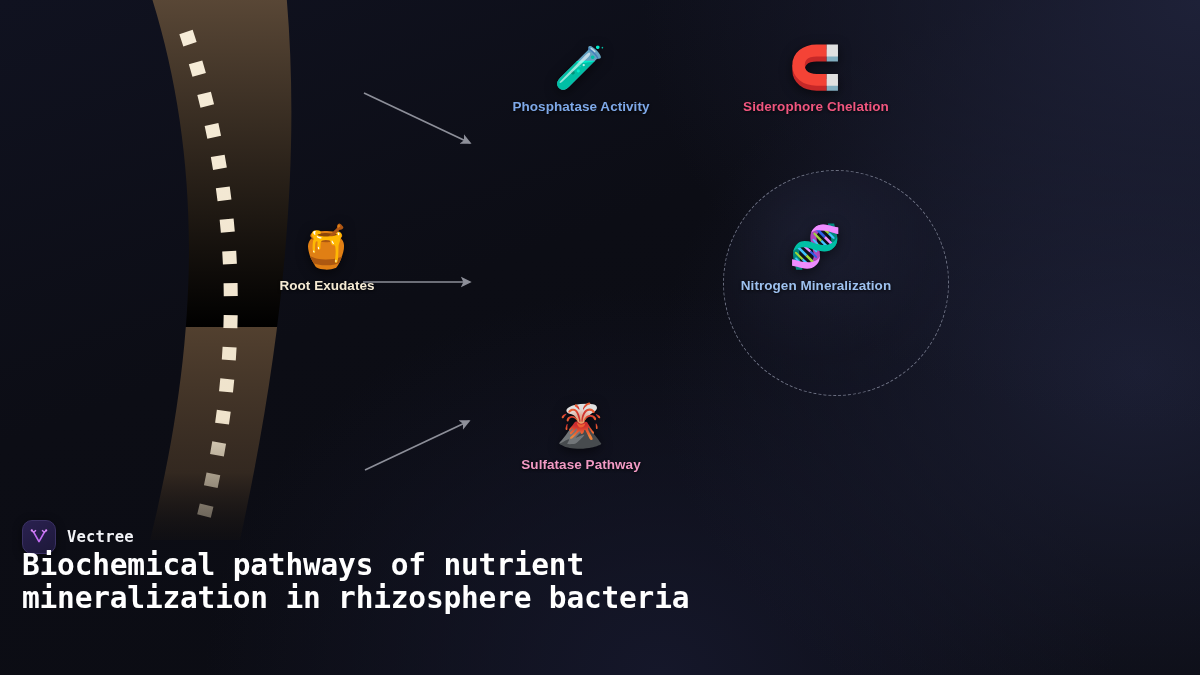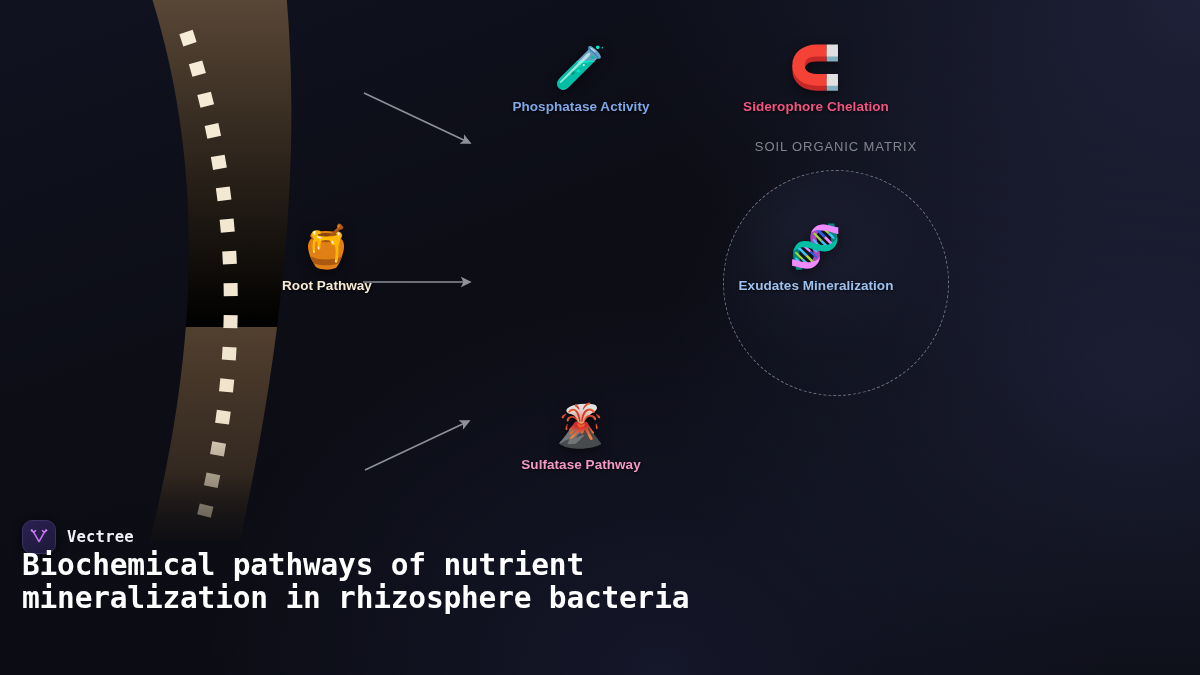--- a/index.html
+++ b/index.html
@@ -141,21 +141,20 @@
           <stop offset="80%" stop-color="#efe3cc" stop-opacity="1"></stop>
           <stop offset="100%" stop-color="#b6ab96" stop-opacity="0.55"></stop>
         </linearGradient>
       </defs>
       <path d="M146,0 L285,0 C 300,150 290,330 240,560 L150,560 C 205,340 200,160 146,0 Z" fill="url(#bandgrad)"></path>
       <path d="M186,52 C 232,190 250,350 204,536" fill="none" stroke="url(#dashgrad)" stroke-width="14" stroke-linecap="butt" stroke-dasharray="13 19"></path>
     </svg>
   </div>
 
   <div class="cluster" style="left:723px; top:170px; width:226px; height:226px;"></div>
-  <div class="cluster-label" style="left:726px; top:139px; width:220px;">SOIL ORGANIC MATRIX</div>
 
   <svg class="edges" width="1200" height="675">
     <defs>
       <marker id="arrowhead" markerWidth="7" markerHeight="7" refX="5.4" refY="3.5" orient="auto" markerUnits="strokeWidth">
         <path d="M0,0.4 L6.4,3.5 L0,6.6 L1.5,3.5 Z" fill="#8d8f99"></path>
       </marker>
     </defs>
     <line x1="364" y1="93" x2="470" y2="143" stroke="#8d8f99" stroke-width="1.7" marker-end="url(#arrowhead)"></line>
     <line x1="363" y1="282" x2="470" y2="282" stroke="#8d8f99" stroke-width="1.7" marker-end="url(#arrowhead)"></line>
     <line x1="365" y1="470" x2="469" y2="421" stroke="#8d8f99" stroke-width="1.7" marker-end="url(#arrowhead)"></line>
@@ -166,26 +165,26 @@
     <span class="node-label" style="color:#7ea8e8;">Phosphatase Activity</span>
   </div>
 
   <div class="node" style="left:816px; top:80px;">
     <span class="node-emoji">🧲</span>
     <span class="node-label" style="color:#f0567f;">Siderophore Chelation</span>
   </div>
 
   <div class="node" style="left:327px; top:259px;">
     <span class="node-emoji">🍯</span>
-    <span class="node-label" style="color:#f5ead4;">Root Pathway</span>
+    <span class="node-label" style="color:#f5ead4;">Root Exudates</span>
   </div>
 
   <div class="node" style="left:816px; top:259px;">
     <span class="node-emoji">🧬</span>
-    <span class="node-label" style="color:#9ec1ef;">Exudates Mineralization</span>
+    <span class="node-label" style="color:#9ec1ef;">Nitrogen Mineralization</span>
   </div>
 
   <div class="node" style="left:581px; top:438px;">
     <span class="node-emoji">🌋</span>
     <span class="node-label" style="color:#f29ac4;">Sulfatase Pathway</span>
   </div>
 
   <div class="brand">
     <span class="brand-logo">
       <svg width="20" height="20" viewBox="0 0 20 20">

